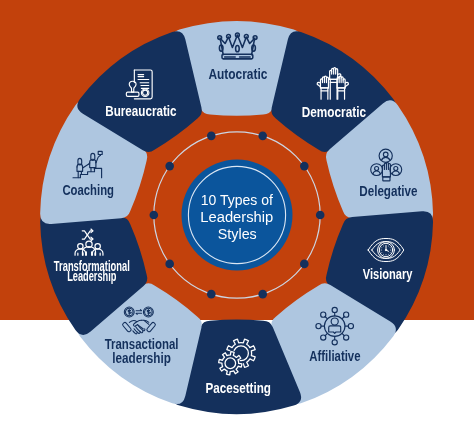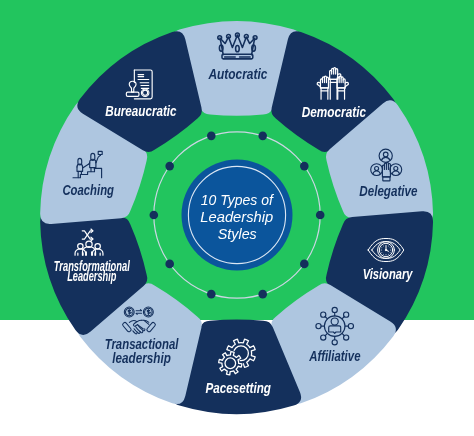--- a/index.html
+++ b/index.html
@@ -1,18 +1,18 @@
 <!DOCTYPE html>
 <html><head>
 <meta charset="utf-8">
 <title>10 Types of Leadership Styles</title>
 <style>
   html,body{margin:0;padding:0;background:#ffffff;}
   body{width:474px;height:436px;overflow:hidden;font-family:"Liberation Sans",sans-serif;}
-  #wrap{position:relative;width:474px;height:320px;background:#22c55e;font-style:italic;}
+  #wrap{position:relative;width:474px;height:320px;background:#c2410c;}
   svg{display:block;}
   .wedge-light{fill:#aec6e0;}
   .wedge-dark{fill:#14305c;}
   .icon{fill:none;stroke-linecap:round;stroke-linejoin:round;}
   .icon-light{stroke:#14305c;}
   .icon-dark{stroke:#ffffff;}
   .lbl{font-family:"Liberation Sans",sans-serif;font-weight:700;font-size:14px;text-anchor:middle;}
   .lbl-light{fill:#14305c;}
   .lbl-dark{fill:#ffffff;}
   .ringline{fill:none;stroke:#ccd6e4;stroke-width:1.2;}

